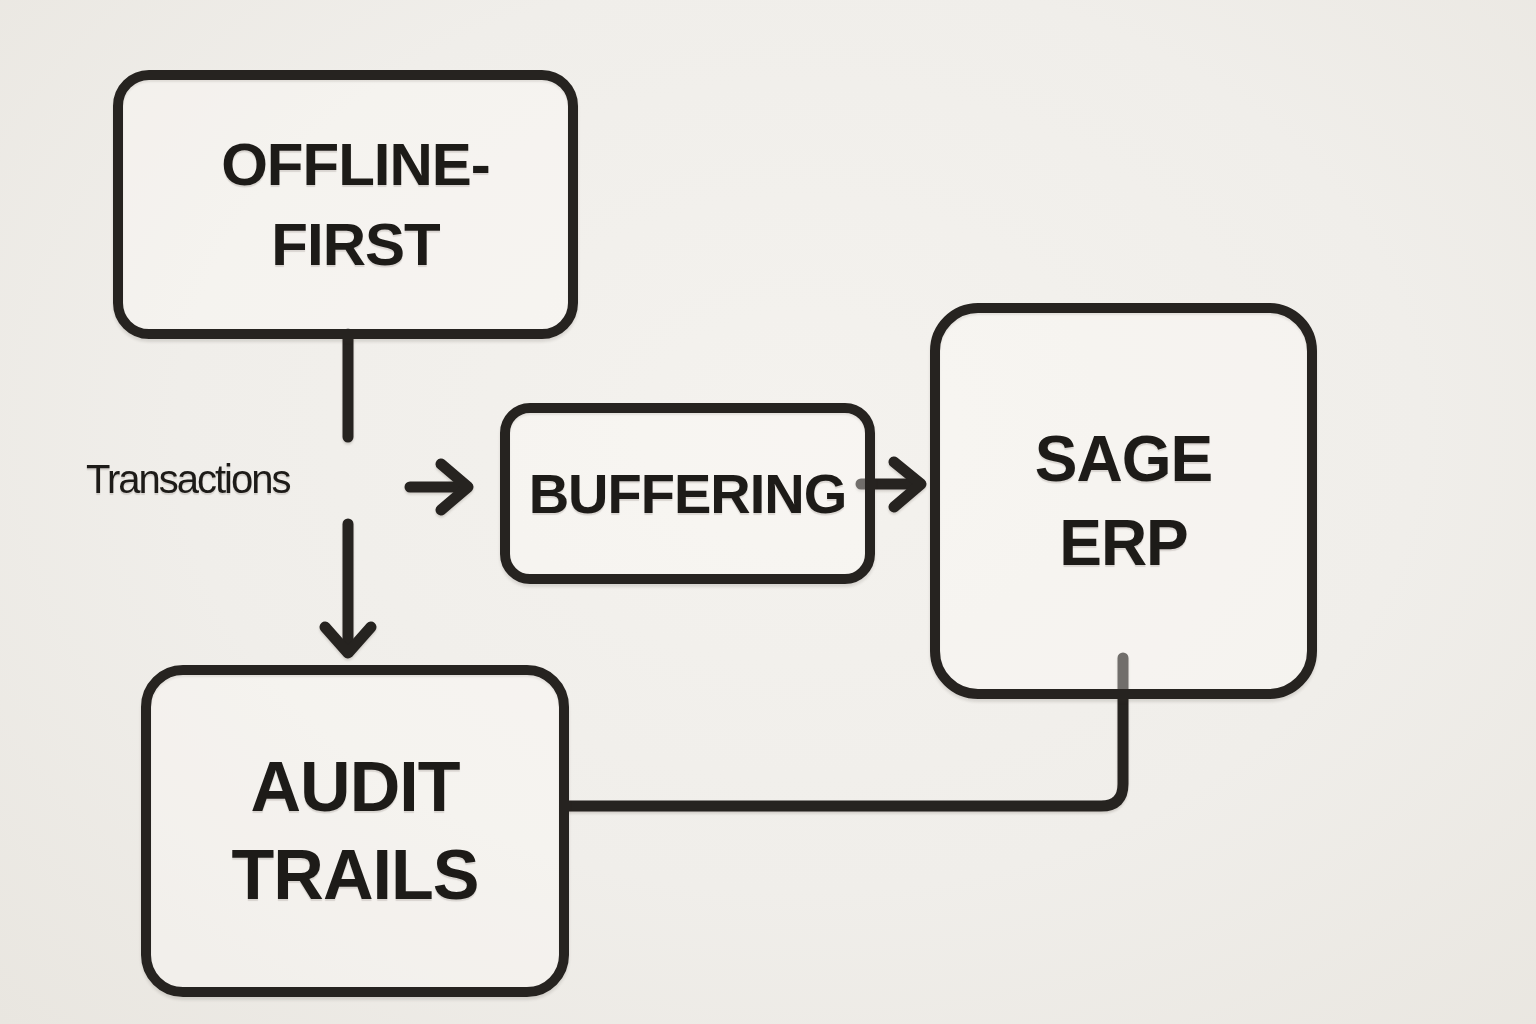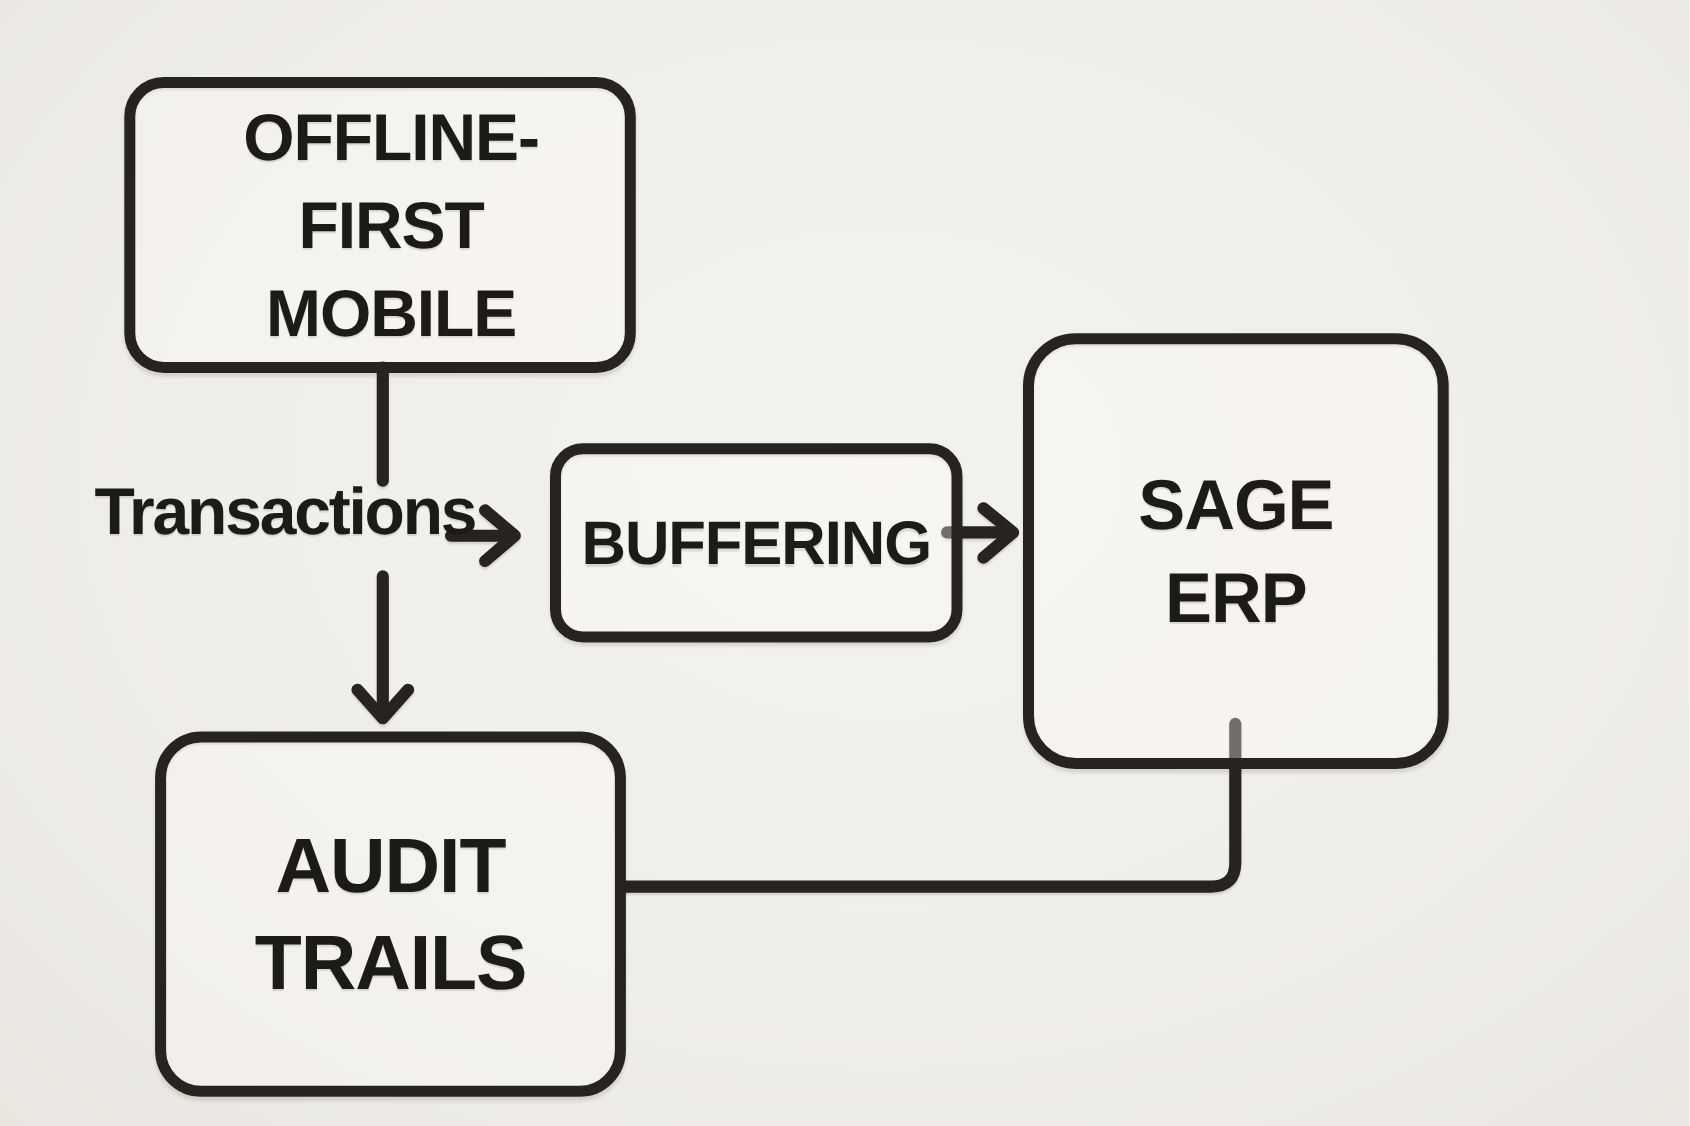--- a/index.html
+++ b/index.html
@@ -27,22 +27,22 @@
     text-shadow:0 2px 1px rgba(60,50,40,0.15);}
   .n-offline{left:113px;top:70px;width:465px;height:269px;border-radius:36px;
     font-size:60px;line-height:80px;padding-left:20px;}
   .n-buffering{left:500px;top:403px;width:375px;height:181px;border-radius:30px;
     font-size:56px;line-height:60px;}
   .n-sage{left:930px;top:303px;width:387px;height:396px;border-radius:48px;
     font-size:64px;line-height:84px;}
   .n-audit{left:141px;top:665px;width:428px;height:332px;border-radius:42px;
     font-size:70px;line-height:88px;letter-spacing:-2px;}
   .edge-label{
-    position:absolute;left:86px;top:432px;width:320px;height:66px;
-    font-size:60px;font-weight:700;line-height:66px;letter-spacing:-2px;
+    position:absolute;left:86px;top:446px;width:320px;height:66px;
+    font-size:40px;font-weight:400;line-height:66px;letter-spacing:-2px;
     white-space:nowrap;text-shadow:0 2px 1px rgba(60,50,40,0.15);
   }
 </style>
 </head>
 <body>
 
 <div class="canvas">
 
   <svg class="connectors" width="1536" height="1024" viewBox="0 0 1536 1024" aria-hidden="true">
 
@@ -56,21 +56,20 @@
 
     <path d="M861 484 L912 484"></path>
     <path d="M894 462 L921 484 L894 507"></path>
 
     <path d="M1123 658 L1123 784 Q1123 806 1101 806 L566 806"></path>
   </svg>
 
   <div class="node n-offline">
     <div class="label">
       <span>OFFLINE-FIRST</span>
-      <span>MOBILE</span>
     </div>
   </div>
 
   <div class="node n-buffering">
     <div class="label">
       <span>BUFFERING</span>
     </div>
   </div>
 
   <div class="node n-sage">

